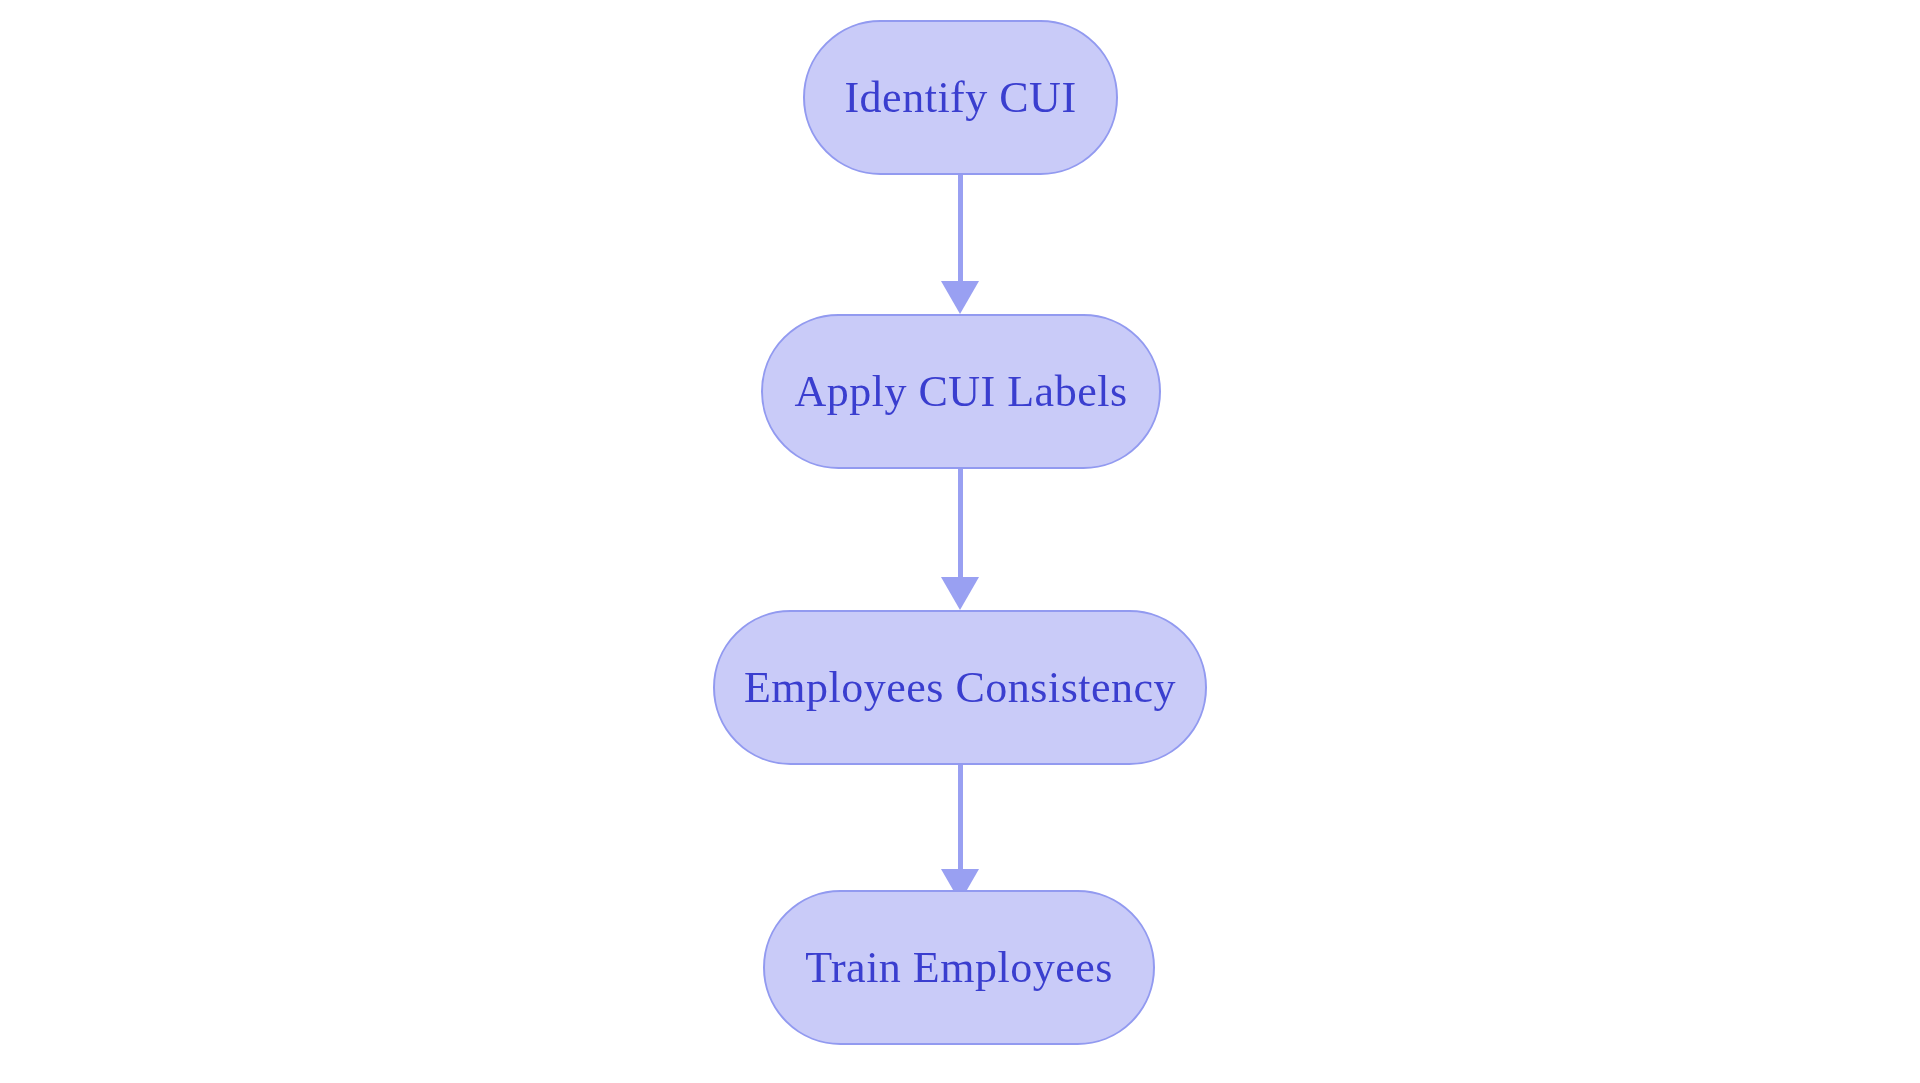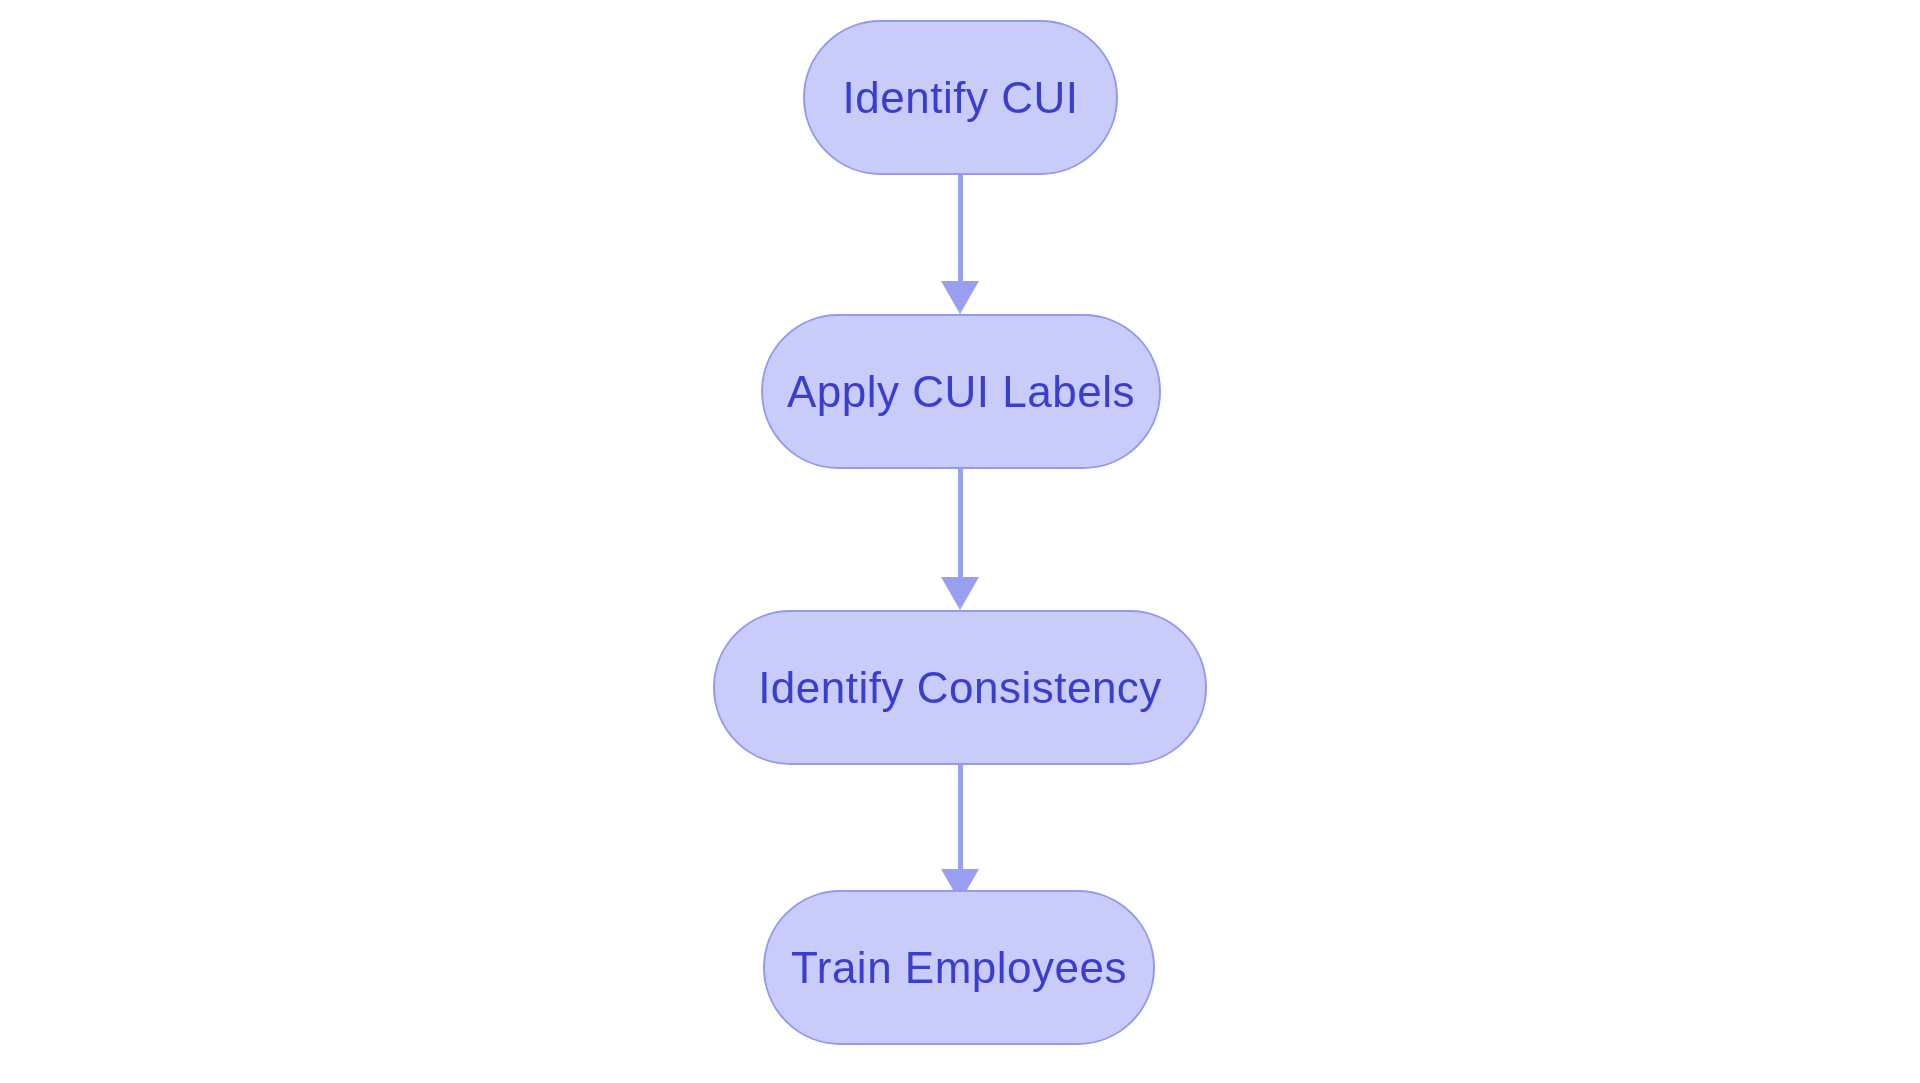--- a/index.html
+++ b/index.html
@@ -7,20 +7,21 @@
     padding: 0;
     background: #ffffff;
     font-family: "Liberation Sans", "DejaVu Sans", sans-serif;
   }
   .canvas {
     position: relative;
     width: 1920px;
     height: 1083px;
     background: var(--bg, #ffffff);
     overflow: hidden;
+    font-family: Liberation Serif, serif;
   }
   .node {
     position: absolute;
     box-sizing: border-box;
     background: var(--node-fill, #c9cbf8);
     border: 2px solid var(--node-border, #929af0);
     border-radius: 78px;
     display: flex;
     align-items: center;
     justify-content: center;
@@ -70,21 +71,21 @@
   <div class="node" style="left:761px; top:314px; width:400px; height:155px;justify-content:center;">
     <span class="node-label">Apply CUI Labels</span>
   </div>
 
   <div class="arrow" style="left:941px; top:469px; height:141px;">
     <div class="arrow-line"></div>
     <div class="arrow-head"></div>
   </div>
 
   <div class="node" style="left:713px; top:610px; width:494px; height:155px;">
-    <span class="node-label">Identify Consistency</span>
+    <span class="node-label">Employees Consistency</span>
   </div>
 
   <div class="arrow" style="left:941px; top:765px; height:137px;">
     <div class="arrow-line"></div>
     <div class="arrow-head"></div>
   </div>
 
   <div class="node" style="left:763px; top:890px; width:392px; height:155px;">
     <span class="node-label">Train Employees</span>
   </div>

